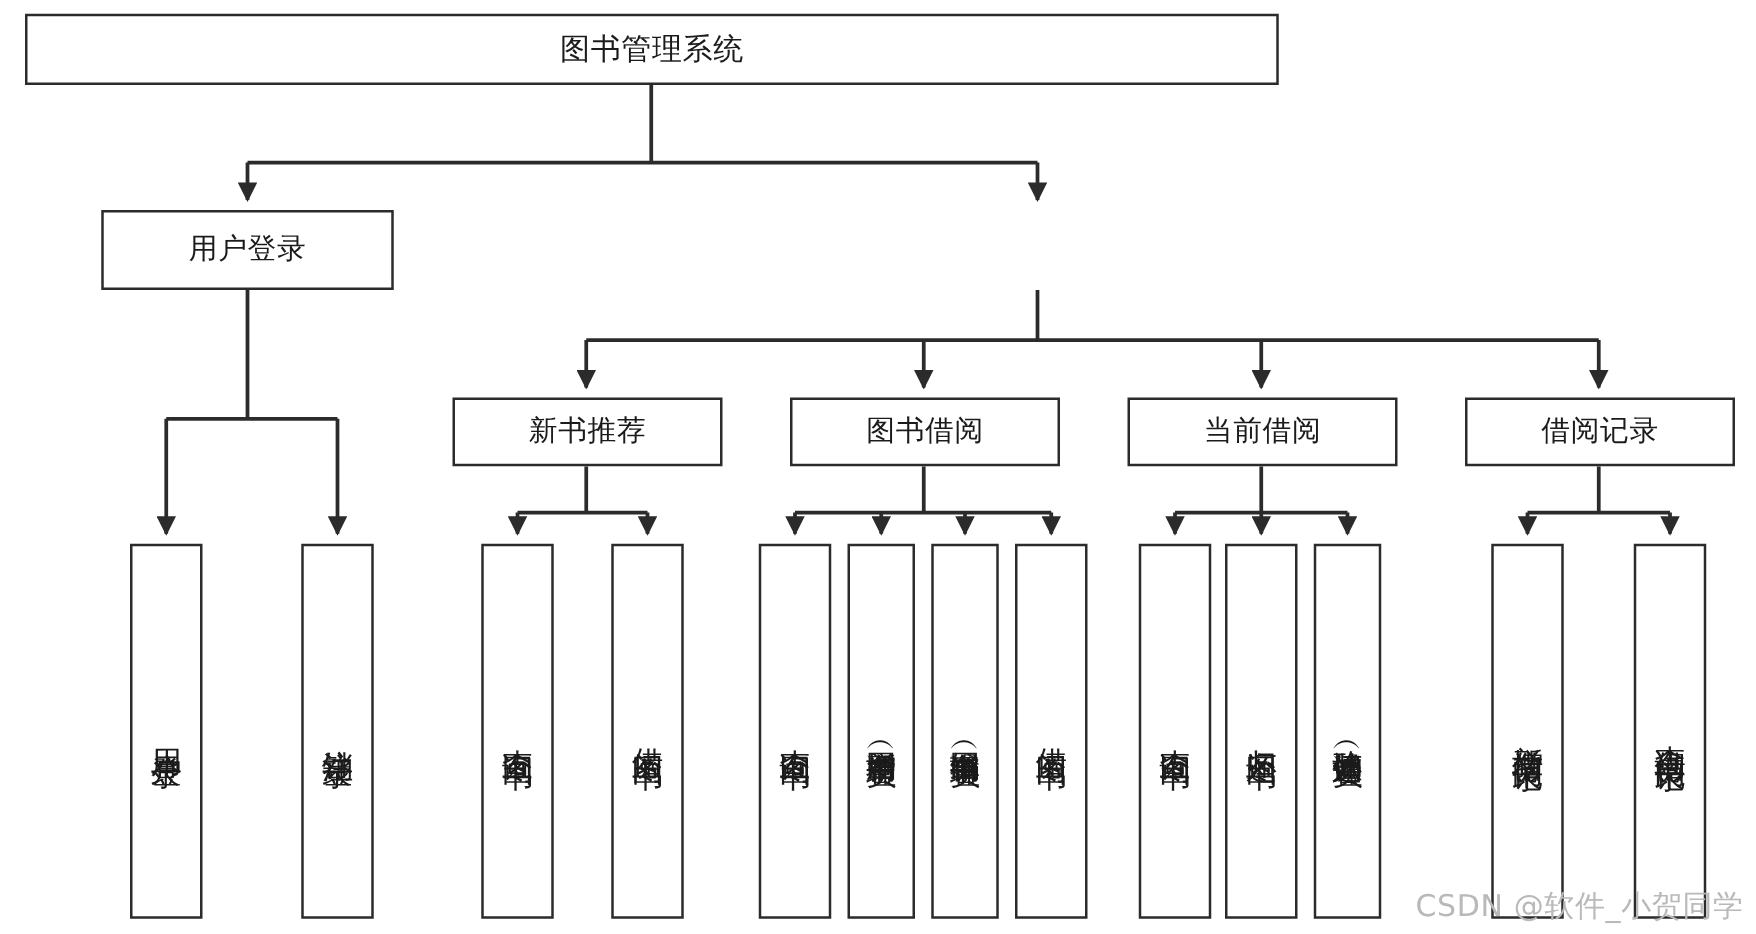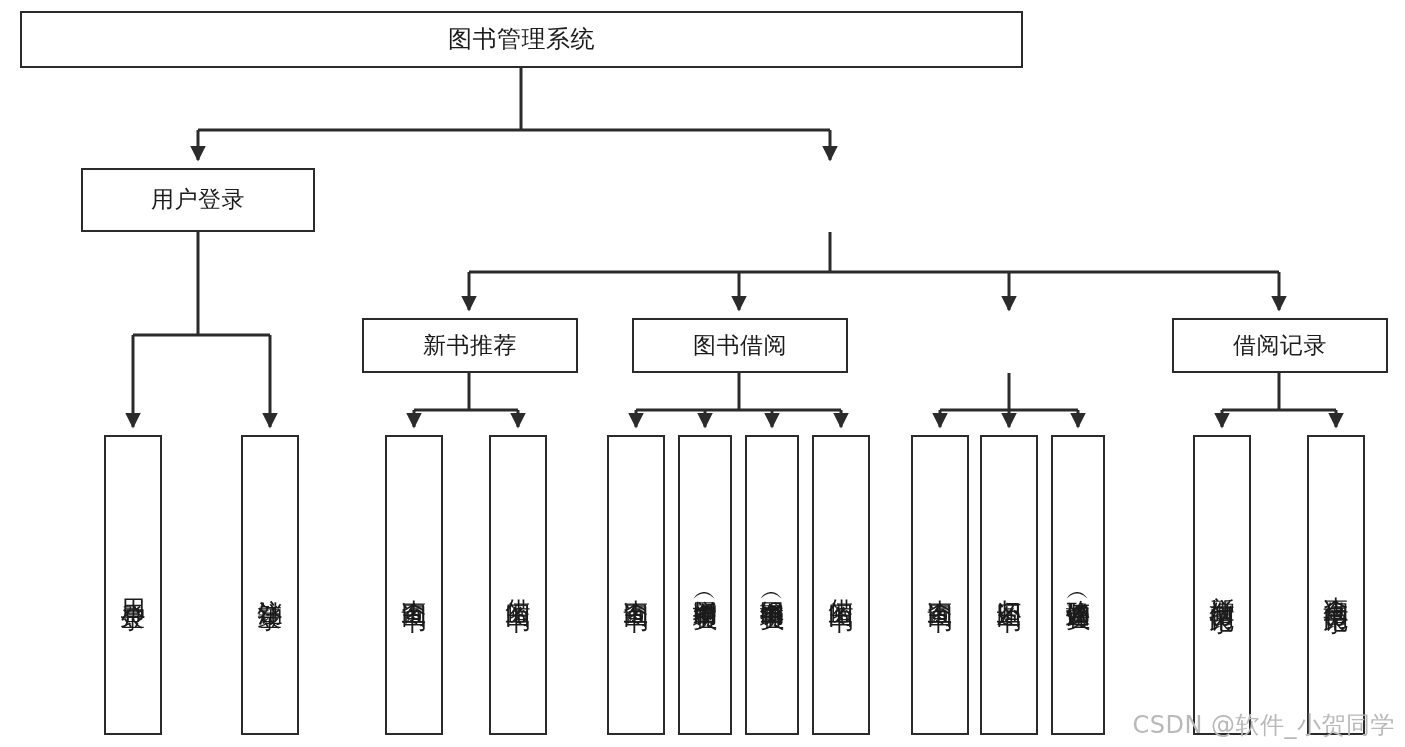--- a/index.html
+++ b/index.html
@@ -143,20 +143,23 @@
 
 
   <div class="node horiz" style="left:362px; top:318px; width:216px; height:55px;">
     <span class="label">新书推荐</span>
   </div>
 
   <div class="node horiz" style="left:632px; top:318px; width:216px; height:55px;">
     <span class="label">图书借阅</span>
   </div>
 
+  <div class="node horiz" style="left:902px; top:318px; width:216px; height:55px;">
+    <span class="label">当前借阅</span>
+  </div>
 
   <div class="node horiz" style="left:1172px; top:318px; width:216px; height:55px;">
     <span class="label">借阅记录</span>
   </div>
 
   <div class="node vert" style="left:104px; top:435px; width:58px; height:300px;">
     <span class="label">用户登录</span>
   </div>
 
   <div class="node vert" style="left:241px; top:435px; width:58px; height:300px;">

